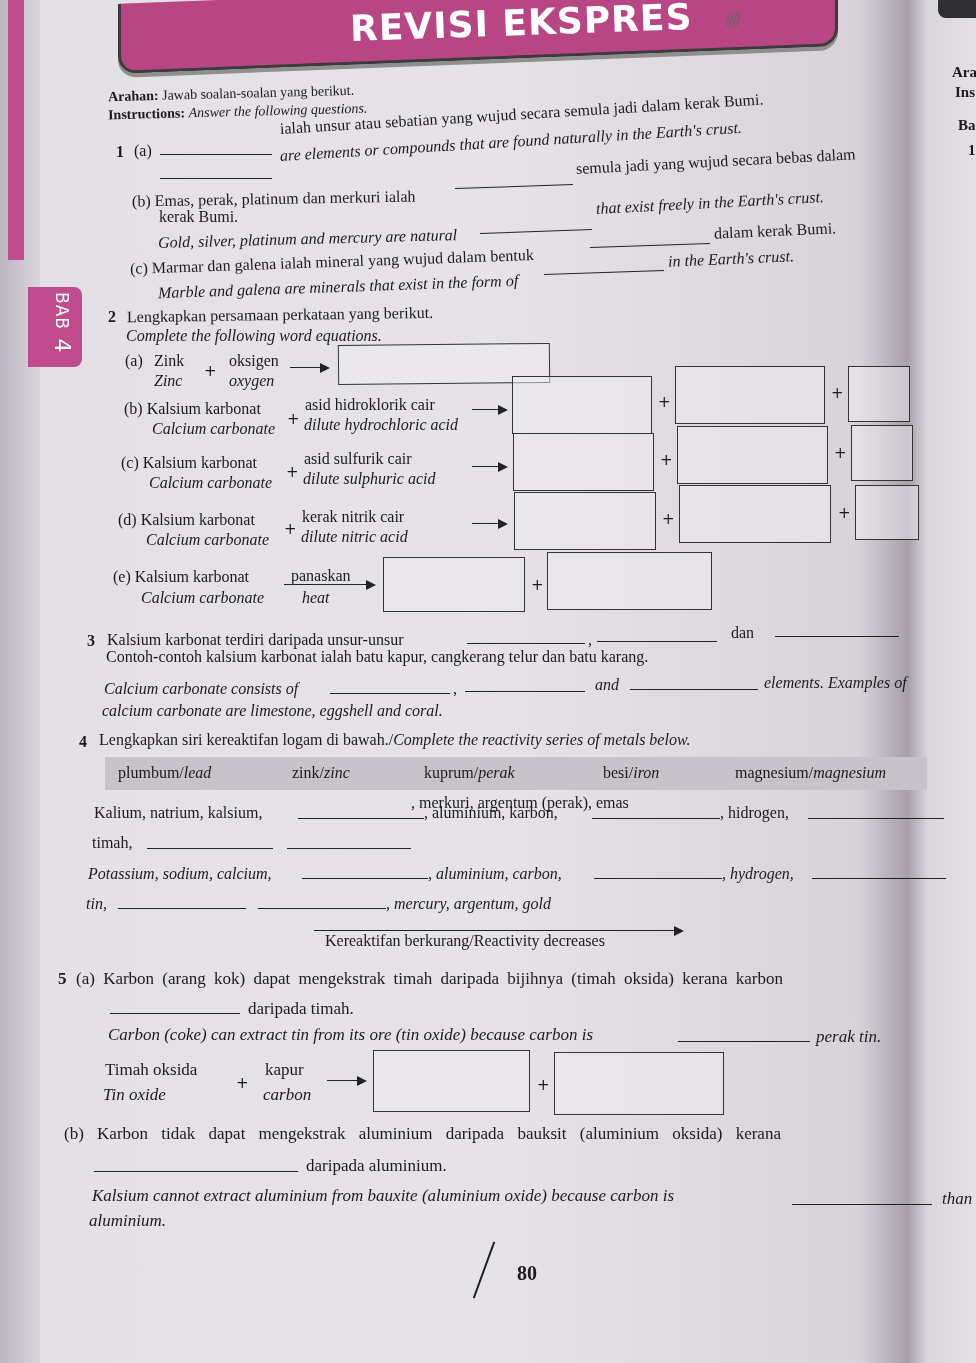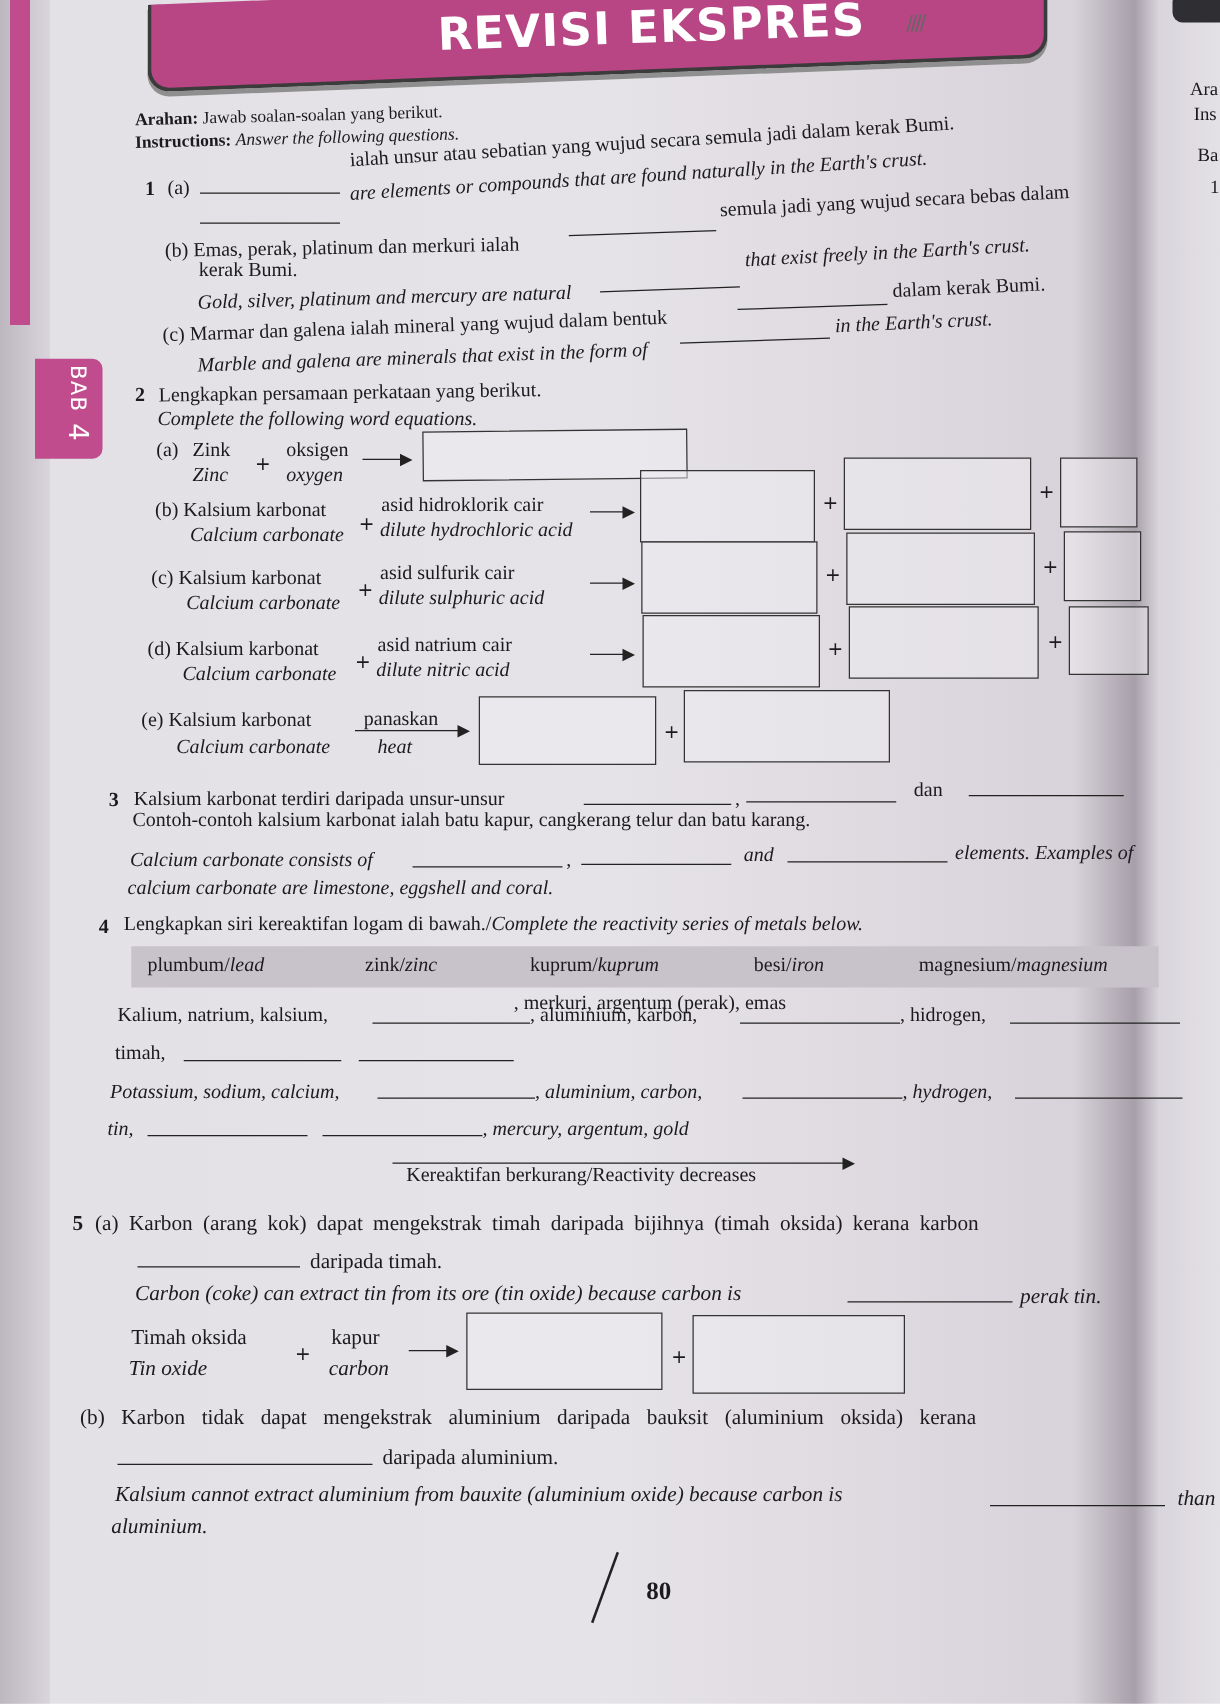--- a/index.html
+++ b/index.html
@@ -19,21 +19,21 @@
     background: #b94684; border: 3px solid #3b3b3b; border-top: none;
     border-radius: 0 0 18px 18px; transform: skewY(-2.2deg);
     box-shadow: 0 4px 0 #8f8f8f;
   }
   .banner-title {
     position: absolute; left: 350px; top: 2px; font-family: "DejaVu Sans", sans-serif;
     font-weight: bold; font-size: 36px; color: #fff; letter-spacing: 1px; transform: rotate(-2deg);
   }
   .banner-marks { position: absolute; left: 725px; top: 8px; color: #666; font-size: 20px; font-weight: bold; transform: rotate(-3deg); letter-spacing: -2px; }
   .right-badge { position: absolute; left: 938px; top: -6px; width: 50px; height: 24px; background: #2f2f33; border-radius: 8px; }
-  .right-text { position: absolute; font-weight: normal; font-size: 15px; }
+  .right-text { position: absolute; font-weight: bold; font-size: 15px; }
 
   .bab-tab {
     position: absolute; left: 28px; top: 287px; width: 54px; height: 80px;
     background: #c04b8d; border-radius: 0 8px 8px 0;
   }
   .bab-text { position: absolute; left: 52px; top: 292px; color: #fff; font-family: "DejaVu Sans", sans-serif; font-size: 17px; writing-mode: vertical-rl; letter-spacing: 1px; }
   .bab-num { position: absolute; left: 55px; top: 333px; color: #fff; font-family: "DejaVu Sans", sans-serif; font-size: 22px; transform: rotate(90deg); }
 
   .t { position: absolute; white-space: nowrap; font-size: 16px; }
   .i { font-style: italic; }
@@ -135,21 +135,21 @@
   <div class="arrow" style="left:472px;top:462px;width:36px;"></div>
   <div class="box" style="left:513px;top:433px;width:141px;height:58px;"></div>
   <div class="plus" style="left:660px;top:451px;">+</div>
   <div class="box" style="left:677px;top:426px;width:151px;height:58px;"></div>
   <div class="plus" style="left:834px;top:444px;">+</div>
   <div class="box" style="left:851px;top:425px;width:62px;height:56px;"></div>
 
   <div class="t" style="left:118px;top:511px;"><span>(d)</span> <span>Kalsium karbonat</span></div>
   <div class="t i" style="left:146px;top:531px;">Calcium carbonate</div>
   <div class="plus" style="left:284px;top:520px;">+</div>
-  <div class="t" style="left:302px;top:508px;">asid natrium cair</div>
+  <div class="t" style="left:302px;top:508px;">kerak nitrik cair</div>
   <div class="t i" style="left:301px;top:528px;">dilute nitric acid</div>
   <div class="arrow" style="left:472px;top:519px;width:36px;"></div>
   <div class="box" style="left:514px;top:492px;width:142px;height:58px;"></div>
   <div class="plus" style="left:662px;top:510px;">+</div>
   <div class="box" style="left:679px;top:485px;width:152px;height:58px;"></div>
   <div class="plus" style="left:838px;top:504px;">+</div>
   <div class="box" style="left:855px;top:485px;width:64px;height:55px;"></div>
 
   <div class="t" style="left:113px;top:568px;"><span>(e)</span> <span>Kalsium karbonat</span></div>
   <div class="t i" style="left:141px;top:589px;">Calcium carbonate</div>
@@ -175,21 +175,21 @@
   <div class="t i" style="left:595px;top:676px;">and</div>
   <div class="blank-abs" style="left:630px;top:689px;width:128px;"></div>
   <div class="t i" style="left:764px;top:674px;">elements. Examples of</div>
   <div class="t i" style="left:102px;top:702px;">calcium carbonate are limestone, eggshell and coral.</div>
 
   <div class="t b" style="left:79px;top:733px;">4</div>
   <div class="t" style="left:99px;top:731px;"><span>Lengkapkan siri kereaktifan logam di bawah./</span><span class="i">Complete the reactivity series of metals below.</span></div>
   <div class="metal-bar"></div>
   <div class="metal-item" style="left:118px;"><span>plumbum/</span><span class="i">lead</span></div>
   <div class="metal-item" style="left:292px;"><span>zink/</span><span class="i">zinc</span></div>
-  <div class="metal-item" style="left:424px;"><span>kuprum/</span><span class="i">kuprum</span></div>
+  <div class="metal-item" style="left:424px;"><span>kuprum/</span><span class="i">perak</span></div>
   <div class="metal-item" style="left:603px;"><span>besi/</span><span class="i">iron</span></div>
   <div class="metal-item" style="left:735px;"><span>magnesium/</span><span class="i">magnesium</span></div>
 
   <div class="t" style="left:94px;top:804px;">Kalium, natrium, kalsium,</div>
   <div class="blank-abs" style="left:298px;top:818px;width:126px;"></div>
   <div class="t" style="left:424px;top:804px;">, aluminium, karbon,</div>
   <div class="blank-abs" style="left:592px;top:818px;width:128px;"></div>
   <div class="t" style="left:720px;top:804px;">, hidrogen,</div>
   <div class="blank-abs" style="left:808px;top:818px;width:136px;"></div>
   <div class="t" style="left:92px;top:834px;">timah,</div>

